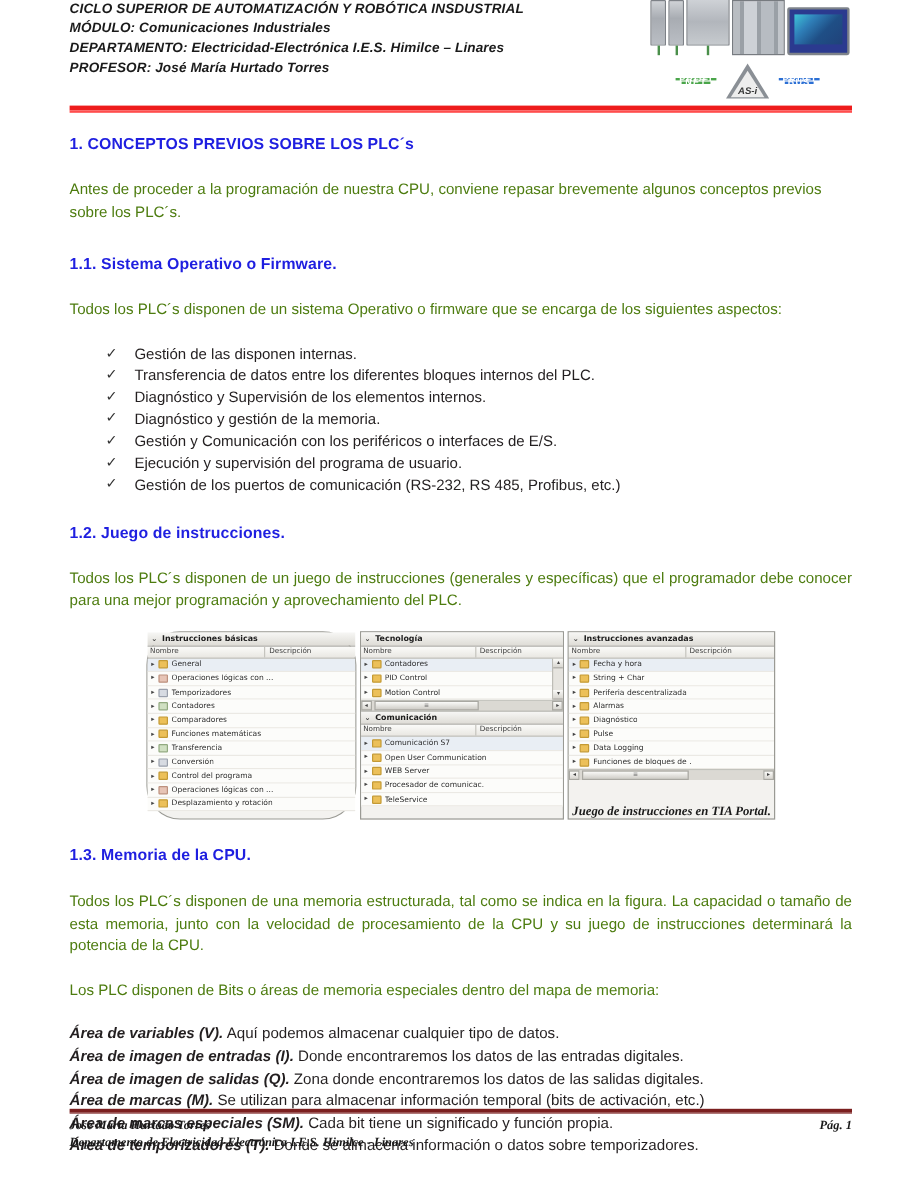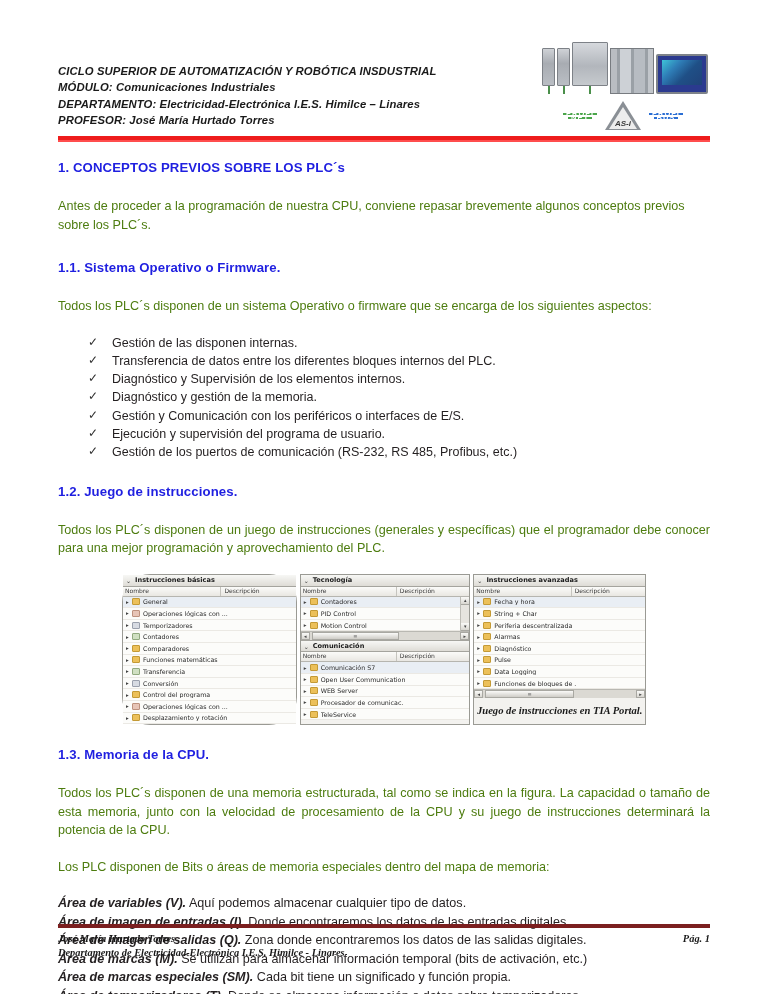--- a/index.html
+++ b/index.html
@@ -8,21 +8,21 @@
     width: 768px; height: 994px;
     background: #ffffff;
     font-family: "Liberation Sans", sans-serif;
     color: #231f20;
     position: relative;
     overflow: hidden;
   }
   .page { position: relative; width: 768px; height: 994px; padding: 0 58px; }
 
   
-  .header { display: flex; justify-content: space-between; align-items: flex-end; padding-top: 48px; }
+  .header { display: flex; justify-content: space-between; align-items: flex-start; }
   .header-text { font-style: italic; font-weight: bold; font-size: 11.3px; line-height: 16.2px; letter-spacing: .1px; color:#1a1a1a; }
   .header-text div { white-space: nowrap; }
 
   .logo-box { width: 174px; height: 84px; position: relative; margin-top: -4px; }
   .plc-row { display:flex; align-items:flex-end; gap:2px; height:50px; padding-left: 6px;}
   .mod { background: linear-gradient(180deg,#cfd2d6 0%, #a8acb2 40%, #babec4 100%); border:1px solid #7d8187; border-radius:1px; }
   .mod-a { width:13px; height:38px; }
   .mod-b { width:13px; height:38px; }
   .mod-c { width:36px; height:44px; background:linear-gradient(180deg,#d6d9dd 0%,#b2b6bc 55%,#c6cace 100%); }
   .mod-rack { width:44px; height:46px; background:linear-gradient(90deg,#b9bdc2 0 6px,#9aa0a6 6px 9px,#cdd1d6 9px 20px,#9aa0a6 20px 23px,#b7bcc2 23px 34px,#9aa0a6 34px 37px,#c2c6cb 37px 44px); border:1px solid #777b80;}
@@ -75,21 +75,21 @@
   .fldr.r { background:#e9c3b4; border-color:#c0907c;}
   .lbl { white-space:nowrap; overflow:hidden; font-size:6.3px;}
   .scroll-h { display:flex; align-items:center; height:9px; background:#e6e4df; border-top:1px solid #b9b8b2; }
   .sb-btn { width:9px; height:8px; background:linear-gradient(180deg,#fafaf8,#d8d6d0); border:1px solid #a9a8a2; font-size:5px; text-align:center; line-height:7px; color:#444;}
   .sb-track { flex:1; height:8px; background:#dbd9d3; position:relative;}
   .sb-thumb { position:absolute; left:2px; top:0; width:58%; height:8px; background:linear-gradient(180deg,#fafaf8,#cfcdc7); border:1px solid #a9a8a2; text-align:center; font-size:5px; color:#666; line-height:7px;}
   .vscroll { width:9px; background:#e6e4df; border-left:1px solid #bdbcb6; display:flex; flex-direction:column; justify-content:space-between;}
   .vbtn { height:8px; background:linear-gradient(180deg,#fafaf8,#d8d6d0); border-bottom:1px solid #a9a8a2; font-size:5px; text-align:center; line-height:7px; color:#444;}
   .rows-wrap { display:flex; }
   .rows { flex:1; }
-  .caption { font-family:"Liberation Serif", serif; font-style:italic; font-weight:bold; font-size:10.6px; color:#1a1a1a; text-align:center; padding-top:7px;}
+  .caption { font-family:"Liberation Serif", serif; font-style:italic; font-weight:bold; font-size:10.6px; color:#1a1a1a; text-align:center; padding-top:21px;}
 
   
   .mem { font-size:12.6px; line-height:18.6px; }
   .mem b { font-style:italic; }
 
   
   .footer { position:absolute; left:58px; right:58px; bottom:34px; }
   .rule-dark { border-top:3px solid #7b1f1f; border-bottom:1px solid #7b1f1f; height:1px; margin-bottom:4px;}
   .foot-row { display:flex; justify-content:space-between; align-items:flex-start;
      font-family:"Liberation Serif", serif; font-style:italic; font-weight:bold; font-size:10.4px; color:#1a1a1a; line-height:14px;}

